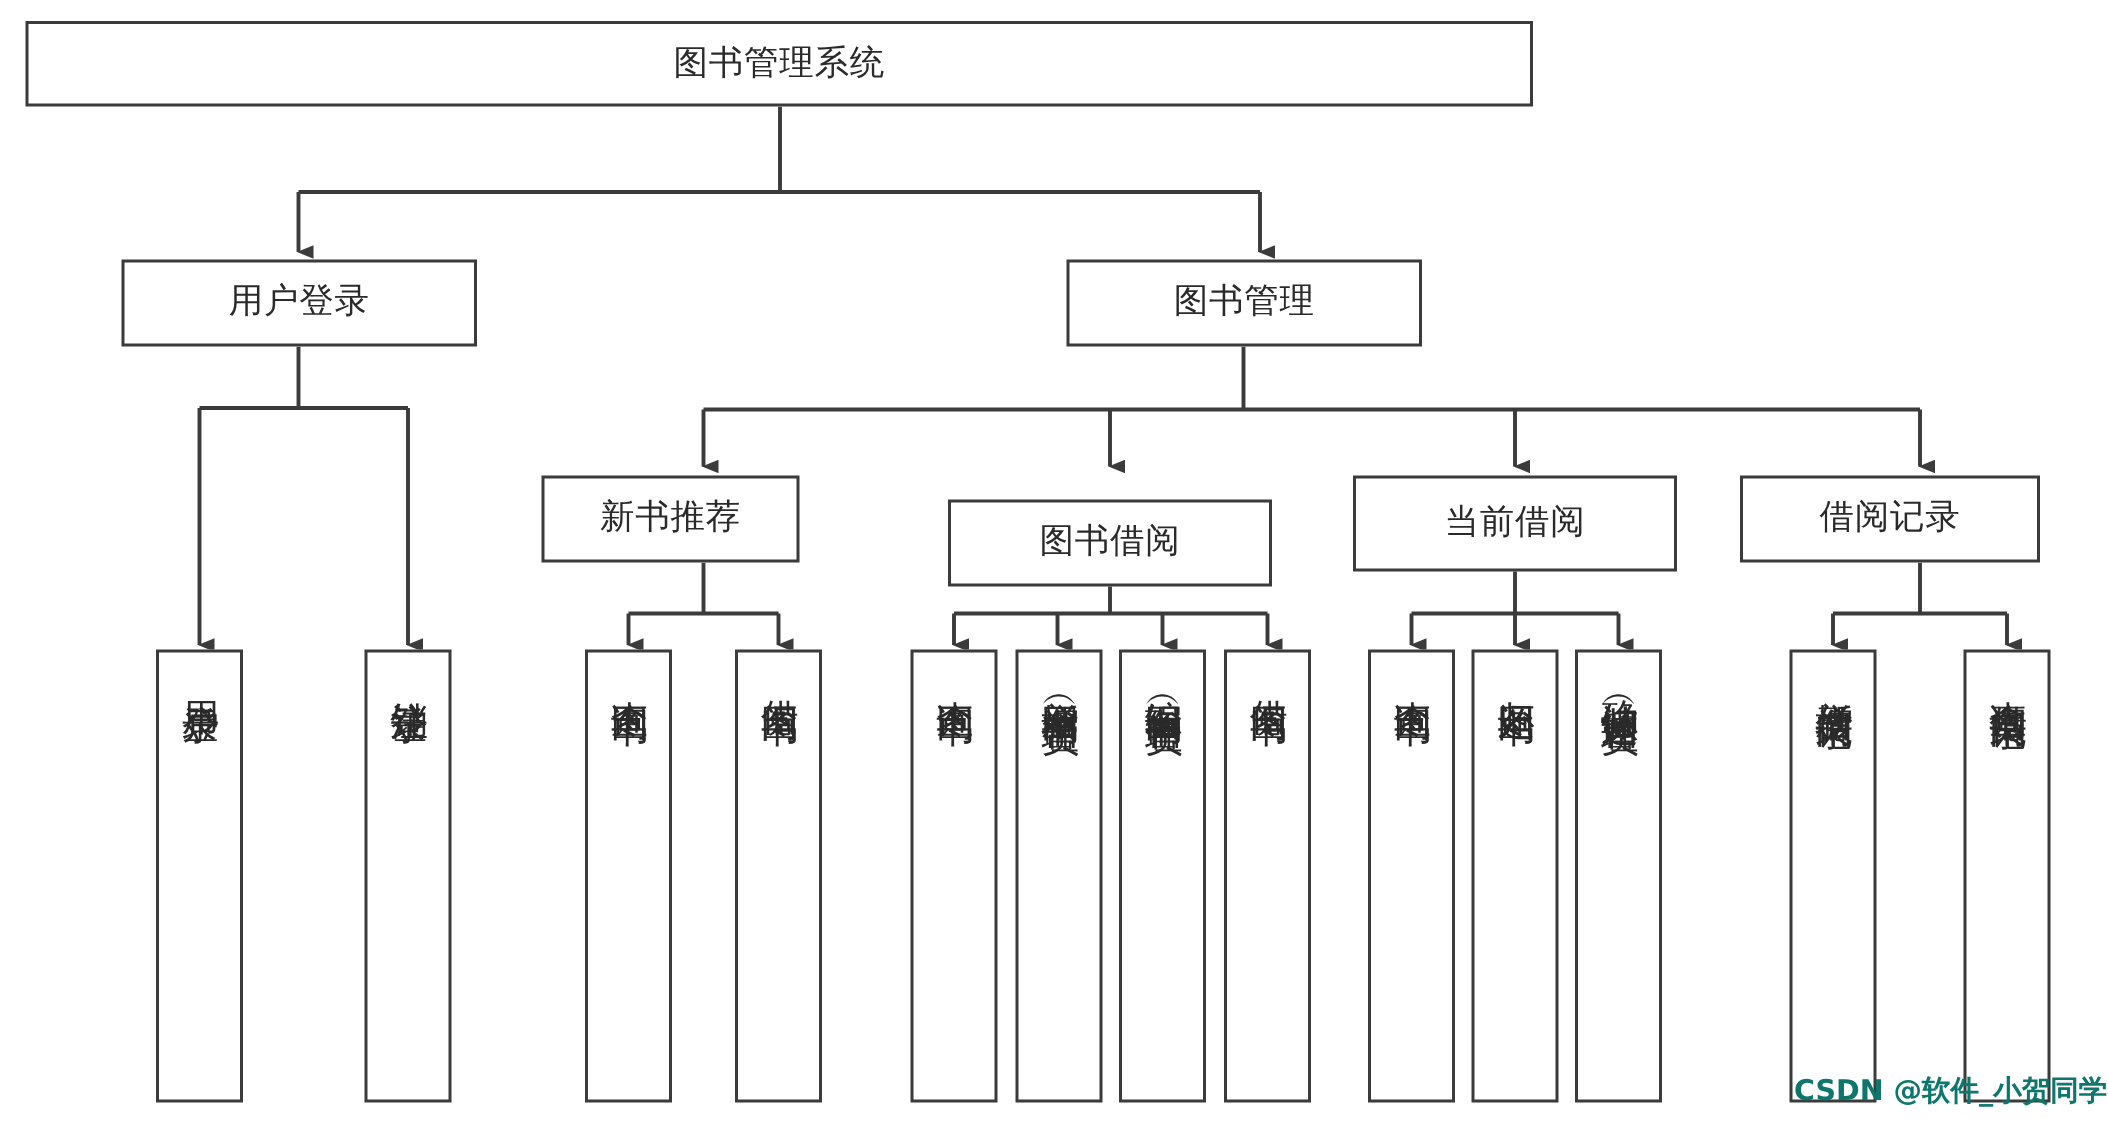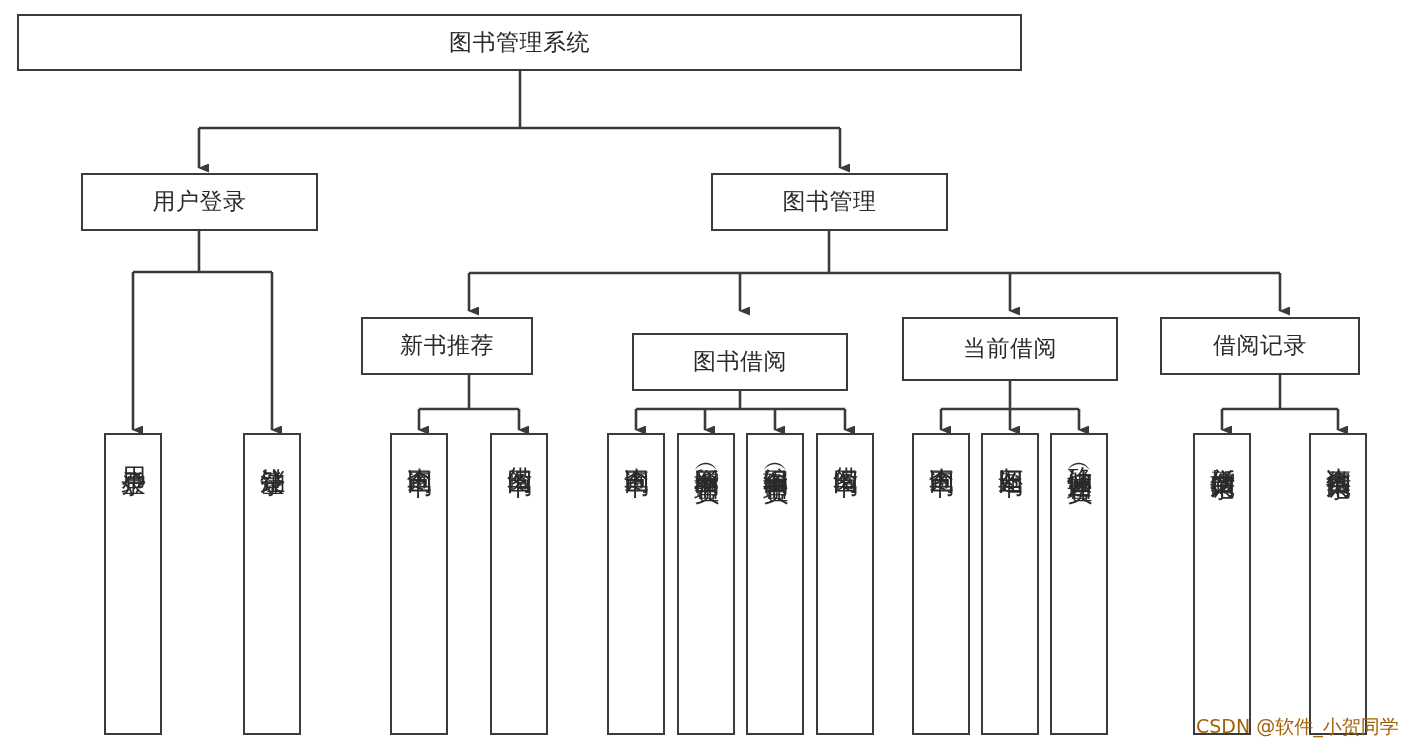--- a/index.html
+++ b/index.html
@@ -57,24 +57,25 @@
     font-size: 25px;
     line-height: 1.06;
     letter-spacing: 2px;
     white-space: nowrap;
   }
   #watermark {
     position: absolute;
     left: 1196px;
     top: 714px;
     font-size: 19px;
-    color: #a16207;
+    color: #0f766e;
     white-space: nowrap;
     z-index: 6;
     font-family: "DejaVu Sans", "Liberation Sans", sans-serif;
+    font-weight: bold;
   }
 </style>
 </head>
 <body>
 
 <div id="diagram-root">
 
   <svg id="edge-layer" viewBox="0 0 1405 747" xmlns="http://www.w3.org/2000/svg">
     <defs>
       <marker id="arrowhead" markerWidth="9" markerHeight="11" refX="4.5" refY="10" orient="auto" markerUnits="userSpaceOnUse">

